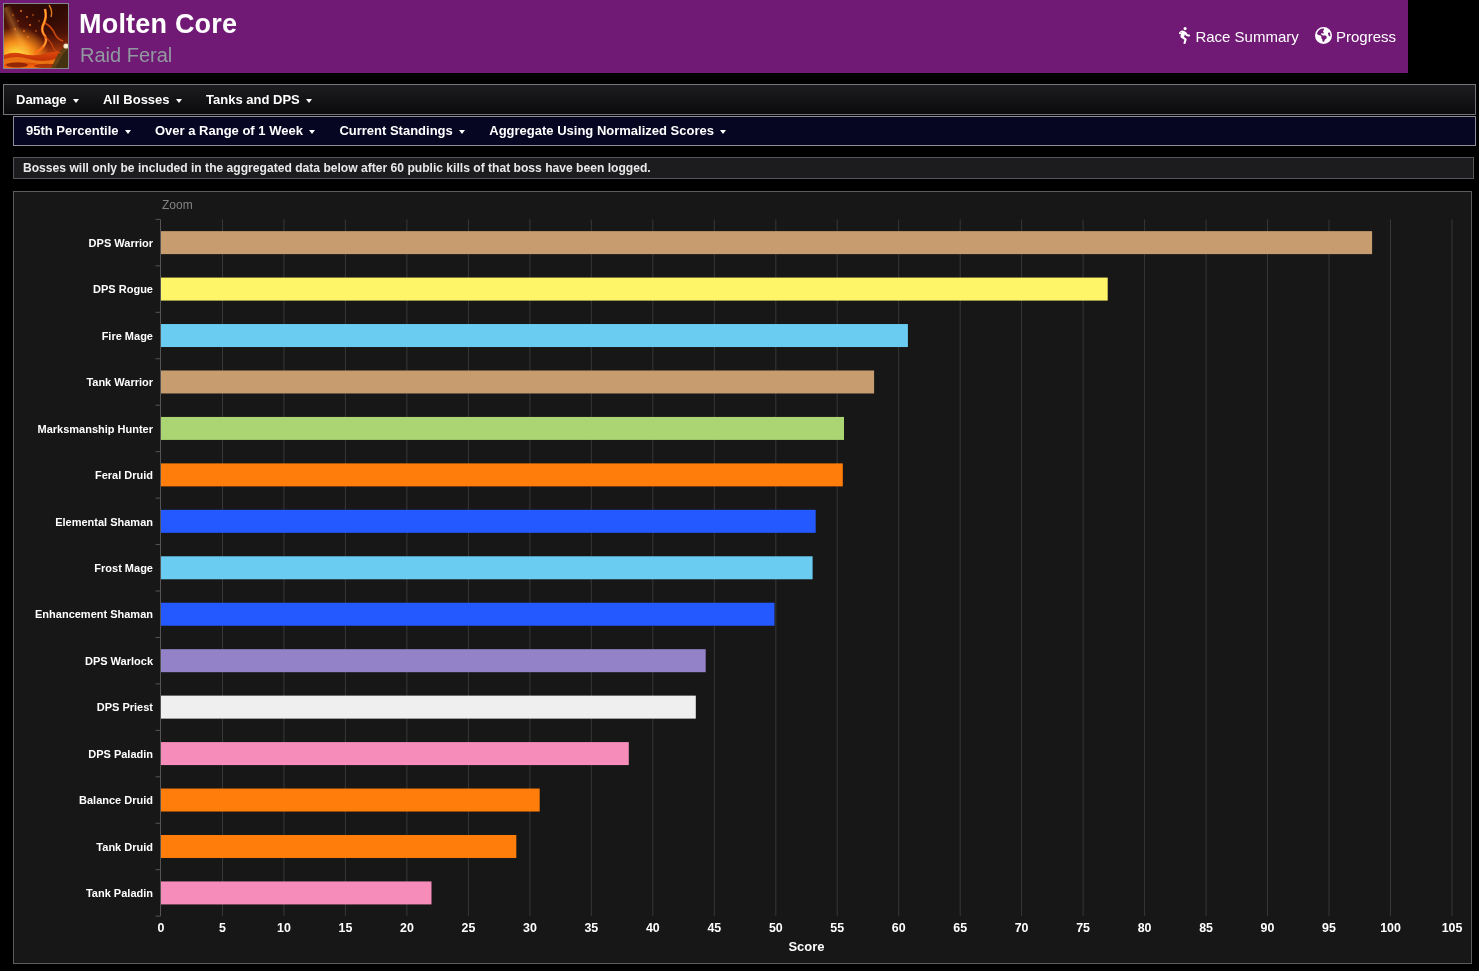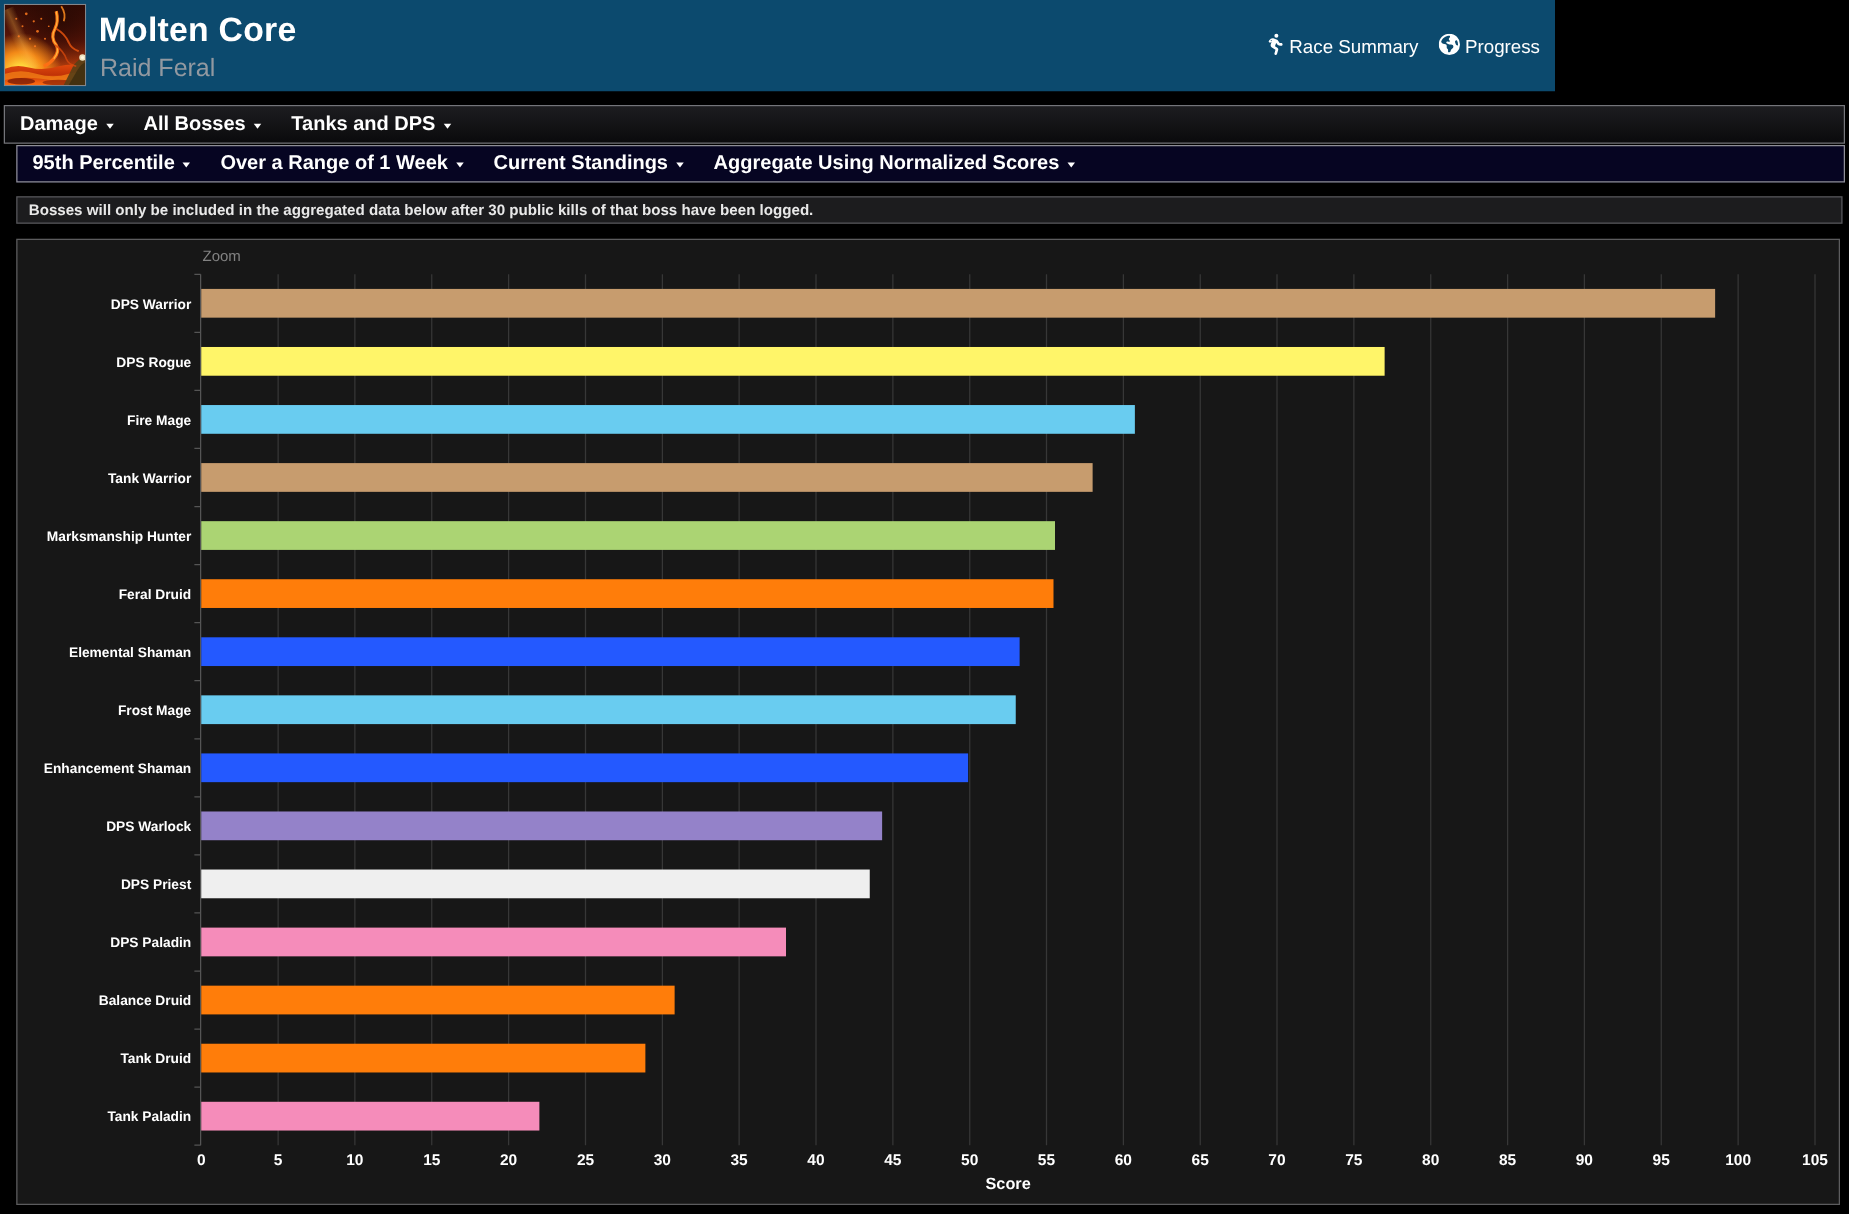--- a/index.html
+++ b/index.html
@@ -1,27 +1,27 @@
 <!DOCTYPE html>
 <html><head><meta charset="utf-8">
 <style>
 html,body{margin:0;padding:0;background:#000;}
 #page{position:relative;width:1479px;height:971px;background:#000;overflow:hidden;
  font-family:"Liberation Sans",sans-serif;}
-#hdr{position:absolute;left:0;top:0;width:1244px;height:73px;background:#0c4a6e;}
+#hdr{position:absolute;left:0;top:0;width:1408px;height:73px;background:#701a75;}
 #logo{position:absolute;left:3px;top:3px;width:66px;height:66px;}
 #ttl{position:absolute;left:79px;top:9px;font-size:27px;font-weight:bold;color:#fff;letter-spacing:0.2px;}
 #sub{position:absolute;left:80px;top:44px;font-size:20px;color:#9299a1;}
 #hlinks{position:absolute;right:12px;top:26px;font-size:15px;color:#fff;white-space:nowrap;}
 #hlinks .lk{margin-left:16px;}
 .nav1{position:absolute;left:3px;top:84px;width:1471px;height:29px;
  background:linear-gradient(#1d1d20,#0a0a0c);border:1px solid #74757a;}
 .nav1,.nav2{font-size:0;}
 .nav1 .it,.nav2 .it{display:inline-block;line-height:29px;padding:0 12px;
- font-size:16px;font-weight:bold;color:#fff;white-space:nowrap;}
+ font-size:13px;font-weight:bold;color:#fff;white-space:nowrap;}
 .nav2 .it{line-height:28px;}
 .caret{display:inline-block;width:0;height:0;border-left:3.5px solid transparent;
  border-right:3.5px solid transparent;border-top:4.5px solid #fff;margin-left:6.5px;vertical-align:1.5px;}
 .nav2{position:absolute;left:13px;top:116px;width:1461px;height:28px;
  background:#060522;border:1px solid #8e8e96;}
 #notice{position:absolute;left:13px;top:157px;width:1450px;height:20px;
  background:#1c1c1e;border:1px solid #55555a;line-height:20px;padding-left:9px;
  font-size:12.1px;font-weight:bold;color:#e8e8e8;}
 #panel{position:absolute;left:13px;top:191px;width:1459px;height:773px;
  background:#171717;border:1px solid #5c5c5e;box-sizing:border-box;}
@@ -104,21 +104,21 @@
  <span class="it">Damage<span class="caret"></span></span>
  <span class="it">All Bosses<span class="caret"></span></span>
  <span class="it">Tanks and DPS<span class="caret"></span></span>
 </div>
 <div class="nav2">
  <span class="it">95th Percentile<span class="caret"></span></span>
  <span class="it">Over a Range of 1 Week<span class="caret"></span></span>
  <span class="it">Current Standings<span class="caret"></span></span>
  <span class="it">Aggregate Using Normalized Scores<span class="caret"></span></span>
 </div>
-<div id="notice">Bosses will only be included in the aggregated data below after 30 public kills of that boss have been logged.</div>
+<div id="notice">Bosses will only be included in the aggregated data below after 60 public kills of that boss have been logged.</div>
 <div id="panel">
 <svg width="1459" height="774" viewBox="0 0 1459 774" style="position:absolute;left:0;top:0;font-family:'Liberation Sans',sans-serif">
 <line x1="208.5" y1="27.4" x2="208.5" y2="724.1" stroke="#373737" stroke-width="1"></line>
 <line x1="269.9" y1="27.4" x2="269.9" y2="724.1" stroke="#373737" stroke-width="1"></line>
 <line x1="331.4" y1="27.4" x2="331.4" y2="724.1" stroke="#373737" stroke-width="1"></line>
 <line x1="392.9" y1="27.4" x2="392.9" y2="724.1" stroke="#373737" stroke-width="1"></line>
 <line x1="454.4" y1="27.4" x2="454.4" y2="724.1" stroke="#373737" stroke-width="1"></line>
 <line x1="515.9" y1="27.4" x2="515.9" y2="724.1" stroke="#373737" stroke-width="1"></line>
 <line x1="577.3" y1="27.4" x2="577.3" y2="724.1" stroke="#373737" stroke-width="1"></line>
 <line x1="638.8" y1="27.4" x2="638.8" y2="724.1" stroke="#373737" stroke-width="1"></line>

